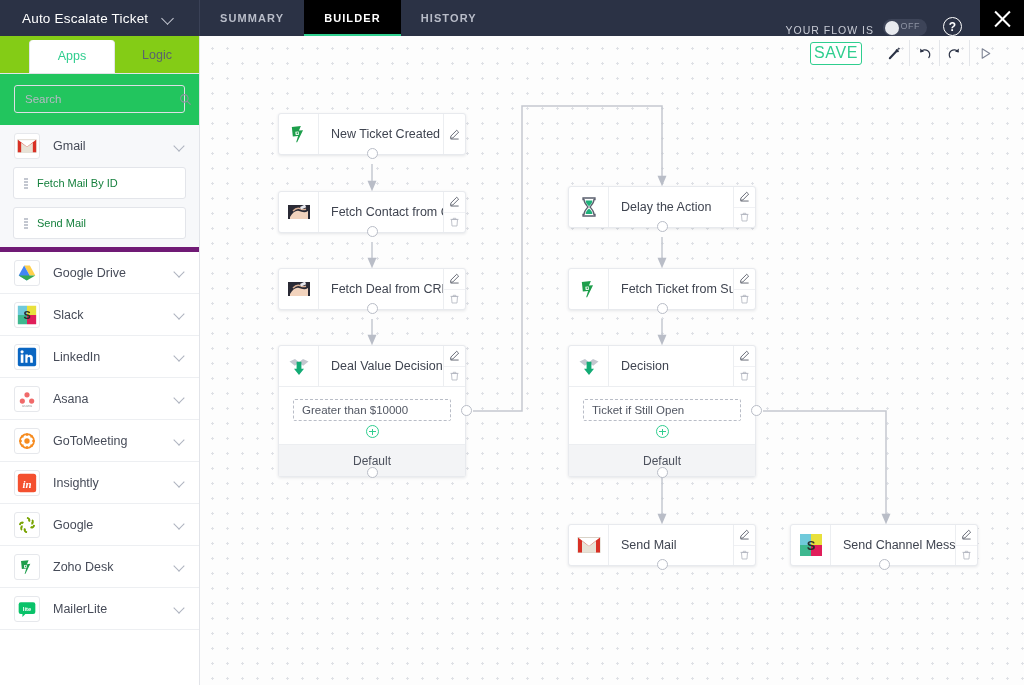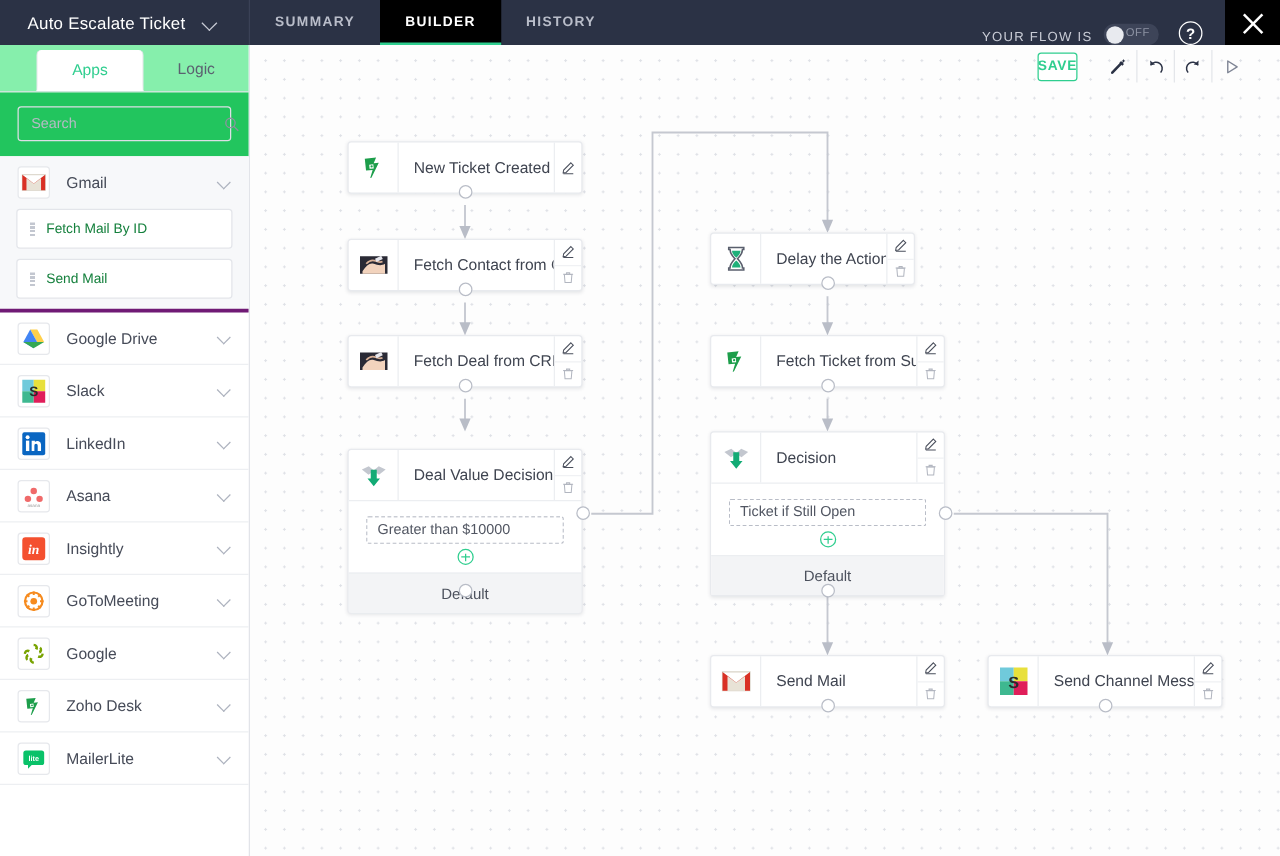--- a/index.html
+++ b/index.html
@@ -94,21 +94,21 @@
 
   
   .sidebar {
     position: absolute; top: 36px; left: 0;
     width: 200px; height: 649px;
     background: #ffffff;
     border-right: 1px solid #e2e4e9;
     overflow: hidden;
   }
   .sidebar-tabs {
-    display: flex; height: 38px; background: #86efac;
+    display: flex; height: 38px; background: #84cc16;
     border-bottom: 1px solid #e2e4e9;
     padding-left: 29px;
   }
   .side-tab {
     flex: 1; display: flex; align-items: center; justify-content: center;
     font-size: 12.5px; color: #5b6170;
   }
   .side-tab.active {
     background: #ffffff; color: #2fce8f;
     border-top-left-radius: 4px; border-top-right-radius: 4px;
@@ -162,40 +162,40 @@
     background: #ffffff; border: 1px solid #e3e5ea; border-radius: 3px;
     display: flex; align-items: center; padding: 0 10px;
     cursor: pointer;
   }
   .action-item:first-of-type { margin-top: 2px; }
   .grip {
     width: 4px; height: 11px; flex: 0 0 4px; margin-right: 9px;
     background: repeating-linear-gradient(to bottom,#c3c7d0 0 2px,#fff 2px 3px);
   }
   .action-label { font-size: 11px; color: #15803d; }
-  .group-end-border { border-bottom: 3px solid #701a75; }
+  .group-end-border { border-bottom: 5px solid #701a75; }
 
   
   .canvas {
     position: absolute; top: 36px; left: 200px;
     width: 824px; height: 649px;
     background-color: #fdfdfd;
     background-image: radial-gradient(#dfe1e6 1px, transparent 1.1px);
     background-size: 15px 15px;
     background-position: 5px 5px;
     overflow: hidden;
   }
   .canvas-toolbar {
     position: absolute; top: 4px; right: 24px;
     display: flex; align-items: center; z-index: 20;
   }
   .save-btn {
-    width: 32px; height: 23px; border: 1px solid #2fce8f;
+    width: 52px; height: 23px; border: 1px solid #2fce8f;
     border-radius: 3px; background: #ffffff;
-    color: #2fce8f; font-size: 11px; font-weight: bold;
+    color: #2fce8f; font-size: 16px; font-weight: normal;
     letter-spacing: .6px;
     display: flex; align-items: center; justify-content: center;
     margin-right: 18px; cursor: pointer;
   }
   .tool-group { display: flex; }
   .tool-btn {
     width: 30px; height: 26px;
     display: flex; align-items: center; justify-content: center;
     border-right: 1px solid #e4e6ea; cursor: pointer;
   }
@@ -389,47 +389,47 @@
             </svg>
           </span>
           <span class="app-name">Asana</span>
           <span class="chev"></span>
         </div>
       </div>
       <div class="app-group">
         <div class="app-row">
           <span class="app-icon">
             <svg width="20" height="20" viewBox="0 0 24 24">
-              <rect x="1" y="1" width="22" height="22" rx="3" fill="#f4502f"></rect>
-              <text x="12" y="17.5" font-size="13" font-style="italic" font-weight="bold" fill="#fff" text-anchor="middle" font-family="Liberation Serif, serif">in</text>
-            </svg>
-          </span>
-          <span class="app-name">Insightly</span>
-          <span class="chev"></span>
-        </div>
-      </div>
-      <div class="app-group">
-        <div class="app-row">
-          <span class="app-icon">
-            <svg width="20" height="20" viewBox="0 0 24 24">
               <circle cx="12" cy="12" r="8.4" fill="none" stroke="#f68b1f" stroke-width="2.1"></circle>
               <circle cx="12" cy="12" r="3.2" fill="#f68b1f"></circle>
               <g stroke="#f68b1f" stroke-width="1.9">
                 <line x1="12" y1="2.6" x2="12" y2="6"></line>
                 <line x1="12" y1="18" x2="12" y2="21.4"></line>
                 <line x1="2.6" y1="12" x2="6" y2="12"></line>
                 <line x1="18" y1="12" x2="21.4" y2="12"></line>
                 <line x1="5.4" y1="5.4" x2="7.7" y2="7.7"></line>
                 <line x1="16.3" y1="16.3" x2="18.6" y2="18.6"></line>
                 <line x1="18.6" y1="5.4" x2="16.3" y2="7.7"></line>
                 <line x1="7.7" y1="16.3" x2="5.4" y2="18.6"></line>
               </g>
             </svg>
           </span>
           <span class="app-name">GoToMeeting</span>
+          <span class="chev"></span>
+        </div>
+      </div>
+      <div class="app-group">
+        <div class="app-row">
+          <span class="app-icon">
+            <svg width="20" height="20" viewBox="0 0 24 24">
+              <rect x="1" y="1" width="22" height="22" rx="3" fill="#f4502f"></rect>
+              <text x="12" y="17.5" font-size="13" font-style="italic" font-weight="bold" fill="#fff" text-anchor="middle" font-family="Liberation Serif, serif">in</text>
+            </svg>
+          </span>
+          <span class="app-name">Insightly</span>
           <span class="chev"></span>
         </div>
       </div>
       <div class="app-group">
         <div class="app-row">
           <span class="app-icon">
             <svg width="20" height="20" viewBox="0 0 24 24">
               <g fill="#78a300">
                 <path d="M12 2.4 a4 4 0 0 1 3.6 5.9 l-2.5-1.2 a1.4 1.4 0 0 0-1.3-2.4 Z"></path>
                 <path d="M21.6 12 a4 4 0 0 1-5.9 3.6 l1.2-2.5 a1.4 1.4 0 0 0 2.4-1.3 Z"></path>
@@ -597,21 +597,21 @@
               <svg width="11" height="12" viewBox="0 0 16 16">
                 <path d="M3.6 4.4 h8.8 l-.8 9.4 h-7.2 z" fill="none" stroke="#b2b6c0" stroke-width="1.2"></path>
                 <line x1="2.2" y1="4.2" x2="13.8" y2="4.2" stroke="#b2b6c0" stroke-width="1.2"></line>
                 <path d="M6.2 4.2 v-1.6 h3.6 v1.6" fill="none" stroke="#b2b6c0" stroke-width="1.2"></path>
               </svg>
             </div>
           </div>
         </div>
       </div>
       <div class="port" style="left: 166.5px; top: 266.5px;"></div>
-      <div class="node" style="left: 78px; top: 323px; width: 188px;">
+      <div class="node" style="left: 78px; top: 309px; width: 188px;">
         <div class="node-head">
           <div class="node-ico">
             <svg width="24" height="24" viewBox="0 0 24 24">
               <path d="M2.5 7.5 l5.5-2.6 4.4 3.6 -4.6 3.2 z" fill="#c3c7cf"></path>
               <path d="M21.5 7.5 l-5.5-2.6 -4.4 3.6 4.6 3.2 z" fill="#c3c7cf"></path>
               <path d="M12 7.8 h2.4 v7 h2.6 L12 21 l-5-6.2 h2.6 v-7 z" fill="#13ab75"></path>
             </svg>
           </div>
           <div class="node-title">Deal Value Decision</div>
           <div class="node-btns">
@@ -633,21 +633,21 @@
         <div class="branch-area">
           <div class="branch-chip">Greater than $10000</div>
           <div class="add-branch">
             <span class="plus-circle"></span>
           </div>
         </div>
         <div class="default-area">Default</div>
       </div>
       <div class="port" style="left: 260.5px; top: 369px;"></div>
       <div class="port" style="left: 166.5px; top: 431px;"></div>
-      <div class="node" style="left: 368px; top: 150px; width: 164px;">
+      <div class="node" style="left: 368px; top: 150px; width: 188px;">
         <div class="node-head">
           <div class="node-ico">
             <svg width="24" height="24" viewBox="0 0 24 24">
               <path d="M6 3 h12 v1.6 h-1 c0 3.4-2.2 5.4-4 7.4 1.8 2 4 4 4 7.4 h1 V21 H6 v-1.6 h1 c0-3.4 2.2-5.4 4-7.4 -1.8-2-4-4-4-7.4 H6 Z" fill="none" stroke="#5a5f6d" stroke-width="1.3"></path>
               <path d="M8.6 5.6 h6.8 c0 2.4-1.8 4.2-3.4 5.6 -1.6-1.4-3.4-3.2-3.4-5.6 z" fill="#1fb07a"></path>
               <path d="M12 13.4 c1.8 1.6 3.4 3.4 3.4 5.6 h-6.8 c0-2.2 1.6-4 3.4-5.6 z" fill="#1fb07a"></path>
             </svg>
           </div>
           <div class="node-title">Delay the Action</div>
           <div class="node-btns">

